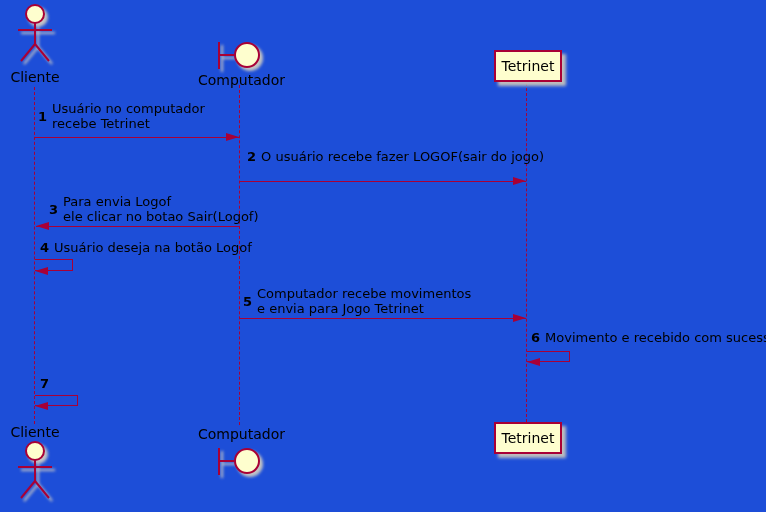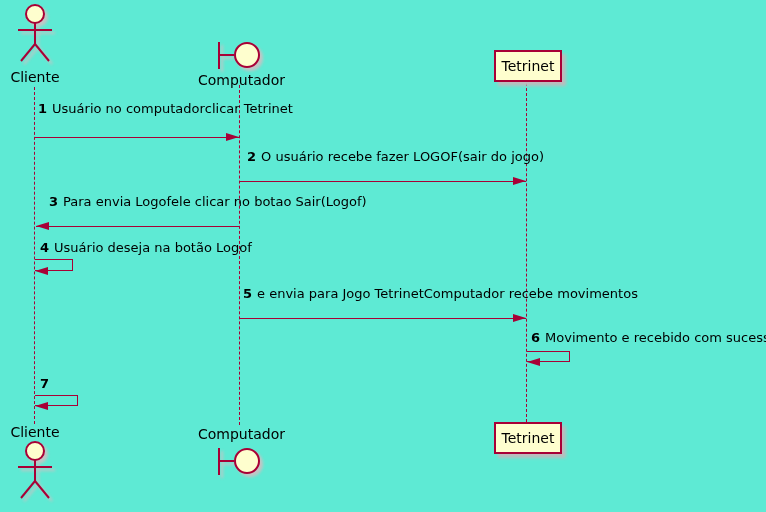--- a/index.html
+++ b/index.html
@@ -1,17 +1,17 @@
 <!DOCTYPE html>
 <html><head>
 <meta charset="utf-8">
 <style>
   html,body{margin:0;padding:0;background:#ffffff;}
   .canvas{
-    position:relative;width:766px;height:512px;background:#5eead4;
+    position:relative;width:766px;height:512px;background:#1d4ed8;
     font-family:"DejaVu Sans", sans-serif;color:#000000;overflow:hidden;
   }
   .lifeline{
     position:absolute;width:0;border-left:1px dashed #A80036;
   }
   .p-label{
     position:absolute;text-align:center;font-size:14px;color:#000000;white-space:nowrap;
   }
   .p-box{
     position:absolute;width:68px;height:32px;box-sizing:border-box;
@@ -19,21 +19,21 @@
     box-shadow:4px 4px 3px #bdbdbd;
     display:flex;align-items:center;justify-content:center;
     font-size:14px;
   }
   .icon{position:absolute;filter:drop-shadow(3px 3px 1.5px #c4c4c4);}
   .msg-label{
     position:absolute;display:flex;align-items:center;gap:5px;
     font-size:13px;line-height:15px;white-space:nowrap;
   }
   .msg-label .num{font-weight:bold;}
-  .msg-label .lines{display:flex;}
+  .msg-label .lines{display:flex;flex-direction:column;}
   .arrow-line{position:absolute;height:0;border-top:1px solid #A80036;}
   .head-right{position:absolute;width:0;height:0;
     border-left:13px solid #A80036;border-top:4px solid transparent;border-bottom:4px solid transparent;}
   .head-left{position:absolute;width:0;height:0;
     border-right:13px solid #A80036;border-top:4px solid transparent;border-bottom:4px solid transparent;}
   .self-loop{position:absolute;box-sizing:border-box;
     border:1px solid #A80036;border-left:none;background:transparent;}
 </style>
 </head>
 <body>
@@ -61,21 +61,21 @@
   <div class="p-label" style="left:198px;width:84px;top:72px">Computador</div>
 
   <div class="p-box" style="left:494px;top:50px">
     <span>Tetrinet</span>
   </div>
 
   <div class="msg-label" style="left:38px;top:101px">
     <span class="num">1</span>
     <span class="lines">
       <span>Usuário no computador</span>
-      <span>clicar Tetrinet</span>
+      <span>recebe Tetrinet</span>
     </span>
   </div>
   <div class="arrow-line" style="left:35px;top:137px;width:204px"></div>
   <div class="head-right" style="left:226px;top:133px"></div>
 
   <div class="msg-label" style="left:247px;top:149px">
     <span class="num">2</span>
     <span class="lines">
       <span>O usuário recebe fazer LOGOF(sair do jogo)</span>
     </span>
@@ -98,22 +98,22 @@
     <span class="lines">
       <span>Usuário deseja na botão Logof</span>
     </span>
   </div>
   <div class="self-loop" style="left:35px;top:259px;width:38px;height:12px"></div>
   <div class="head-left" style="left:35px;top:267px"></div>
 
   <div class="msg-label" style="left:243px;top:286px">
     <span class="num">5</span>
     <span class="lines">
+      <span>Computador recebe movimentos</span>
       <span>e envia para Jogo Tetrinet</span>
-      <span>Computador recebe movimentos</span>
     </span>
   </div>
   <div class="arrow-line" style="left:240px;top:318px;width:286px"></div>
   <div class="head-right" style="left:513px;top:314px"></div>
 
   <div class="msg-label" style="left:531px;top:330px">
     <span class="num">6</span>
     <span class="lines">
       <span>Movimento e recebido com sucesso</span>
     </span>

